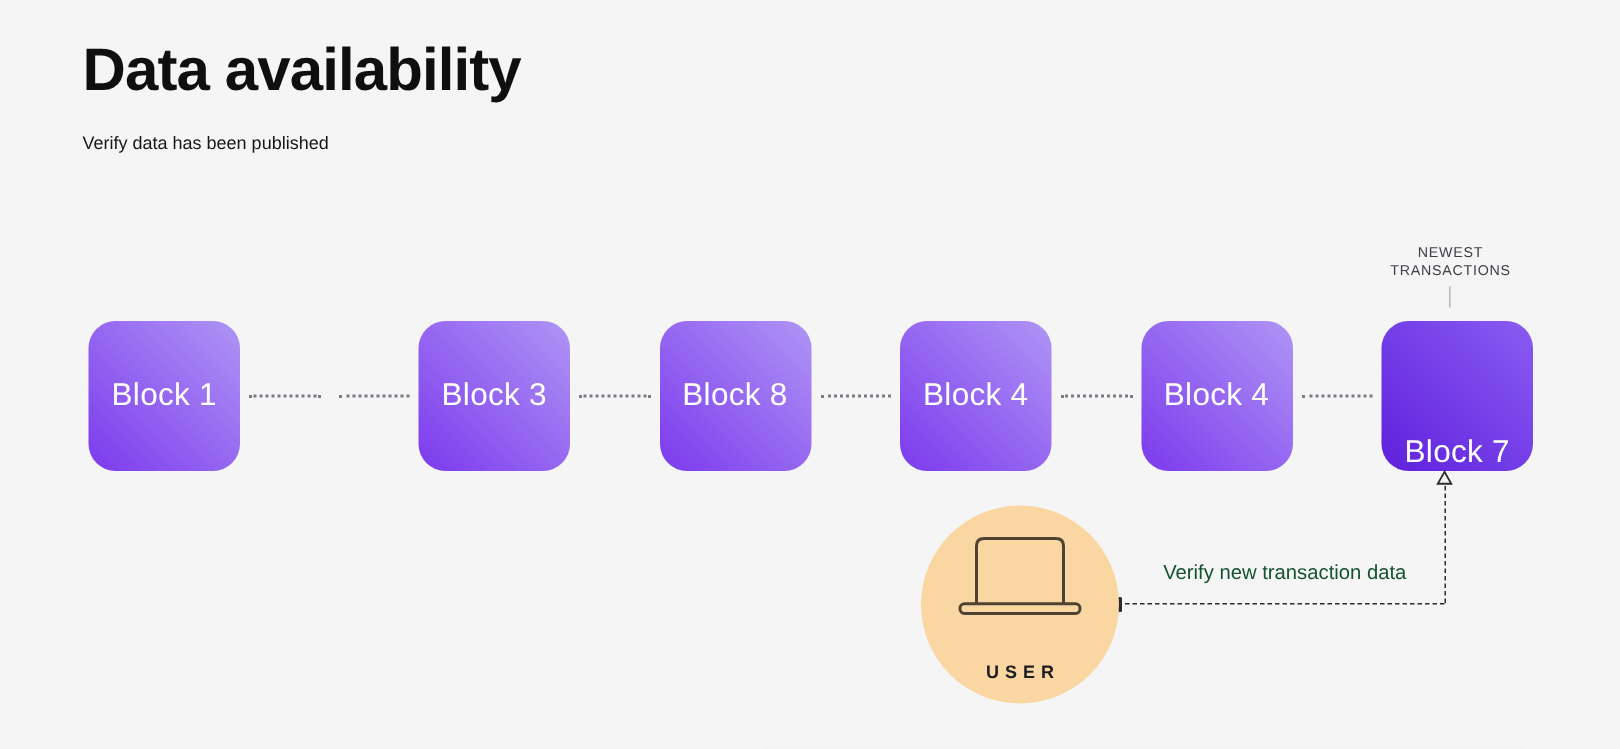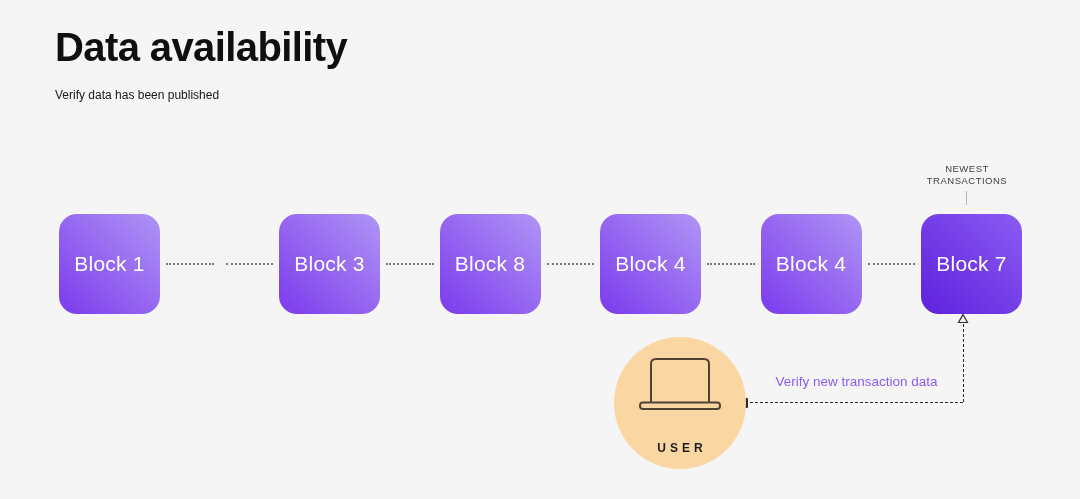--- a/index.html
+++ b/index.html
@@ -57,20 +57,21 @@
     display: flex;
     align-items: center;
     justify-content: center;
     color: var(--block-text, #ffffff);
     font-size: 21px;
     font-weight: 500;
     letter-spacing: 0.2px;
   }
   .block--highlight {
     background: linear-gradient(45deg, var(--block7-dark, #5e20dd) 0%, var(--block7-light, #8a5cf2) 100%);
+    align-items: flex-end;
   }
   .connector {
     flex: 1 1 auto;
     height: 0;
     border-top: 2px dotted var(--connector-dot, #7b7b84);
     margin: 0 6px;
   }
 
   
   .newest-label {
@@ -126,21 +127,21 @@
     border-radius: 1px;
     background: var(--arrow-dark, #2b2b30);
   }
   .verify-text {
     position: absolute;
     left: 750px;
     top: 374px;
     width: 213px;
     text-align: center;
     font-size: 13.5px;
-    color: #8b5cf6;
+    color: #14532d;
   }
 
   
   .user-circle {
     position: absolute;
     left: 614px;
     top: 337px;
     width: 132px;
     height: 132px;
     border-radius: 50%;

